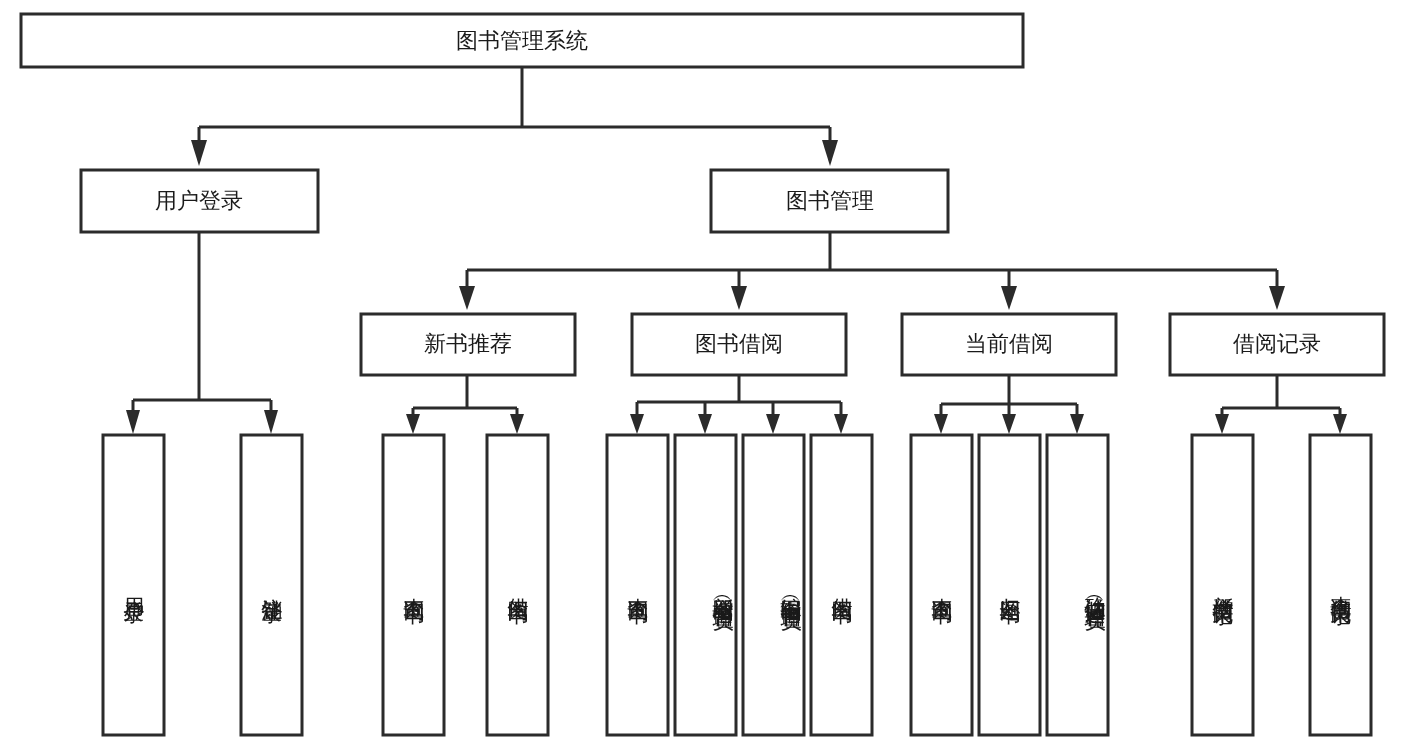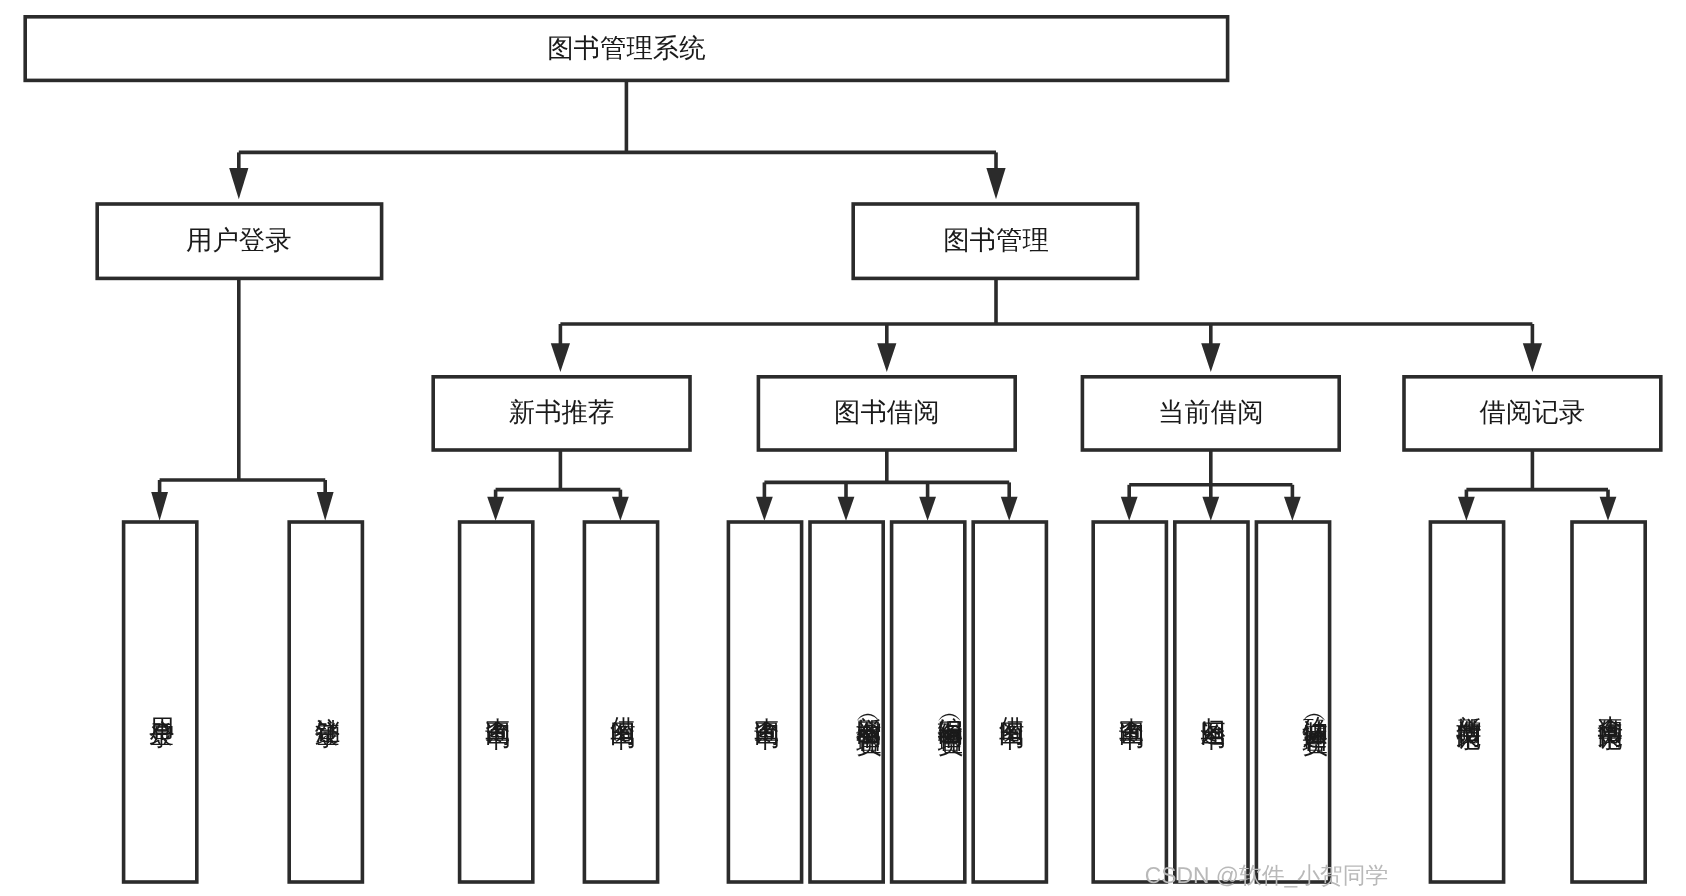--- a/index.html
+++ b/index.html
@@ -12,20 +12,21 @@
     width: 1405px;
     height: 747px;
     font-family: "Liberation Sans", "DejaVu Sans", sans-serif;
     overflow: hidden;
     position: relative;
   }
   #diagram-root {
     position: relative;
     width: 1165px;
     height: 747px;
+    padding-left: 15px;
   }
   svg#flowchart {
     position: absolute;
     left: 0;
     top: 0;
     width: 1405px;
     height: 747px;
     display: block;
   }
   .node-box {
@@ -220,14 +221,13 @@
   <div class="node-label-v" style="left:743px; top:435px; width:61px; height:300px; display:flex; align-items:flex-start; justify-content:center; padding-top:8px; box-sizing:border-box;">编辑图书（管理员）</div>
   <div class="node-label-v" style="left:811px; top:435px; width:61px; height:300px; display:flex; align-items:center; justify-content:center;">借阅图书</div>
 
   <div class="node-label-v" style="left:911px; top:435px; width:61px; height:300px; display:flex; align-items:center; justify-content:center;">查询图书</div>
   <div class="node-label-v" style="left:979px; top:435px; width:61px; height:300px; display:flex; align-items:center; justify-content:center;">归还图书</div>
   <div class="node-label-v" style="left:1047px; top:435px; width:61px; height:300px; display:flex; align-items:flex-start; justify-content:center; padding-top:8px; box-sizing:border-box;">确认归还（管理员）</div>
 
   <div class="node-label-v" style="left:1192px; top:435px; width:61px; height:300px; display:flex; align-items:center; justify-content:center;">新增借阅记录</div>
   <div class="node-label-v" style="left:1310px; top:435px; width:61px; height:300px; display:flex; align-items:center; justify-content:center;">查询借阅记录</div>
 
-  <div class="watermark">CSDN @软件_小贺同学</div>
 </div>
 
 </body></html>

